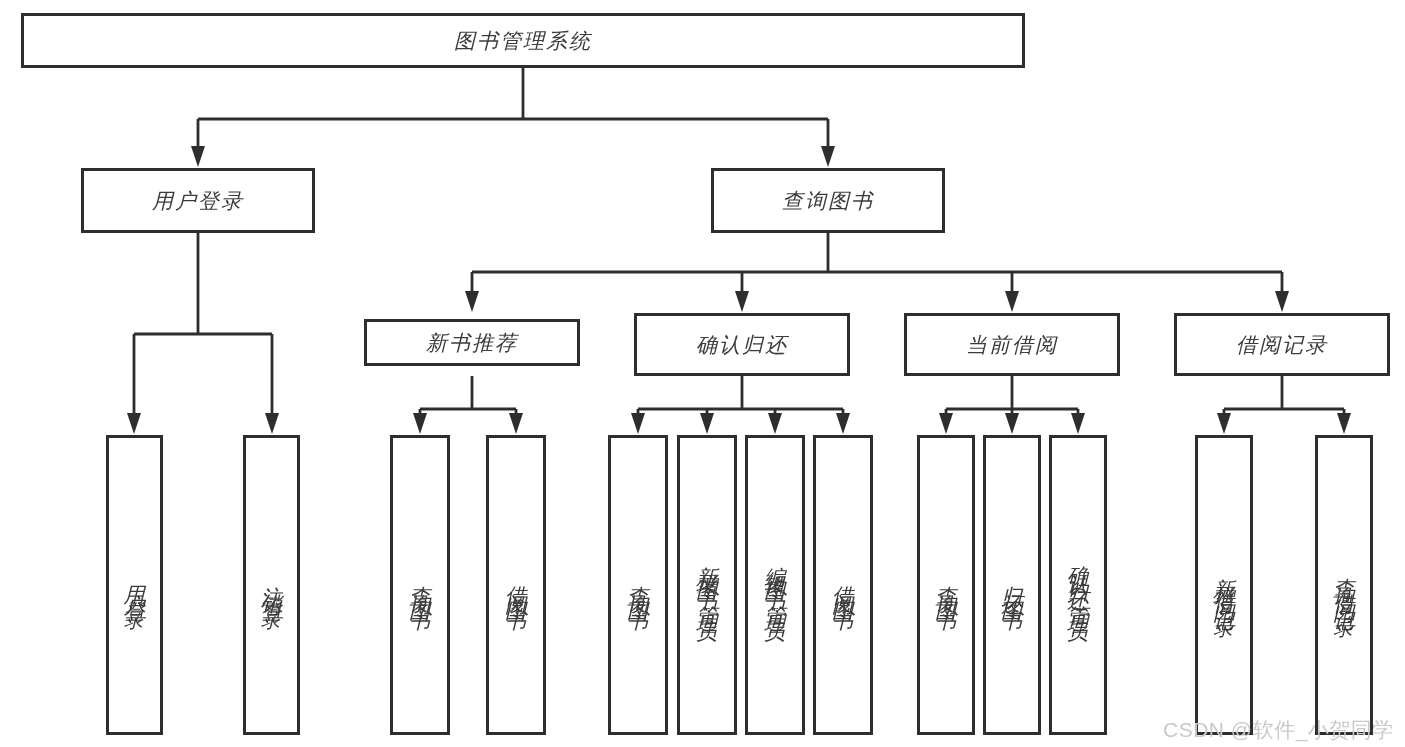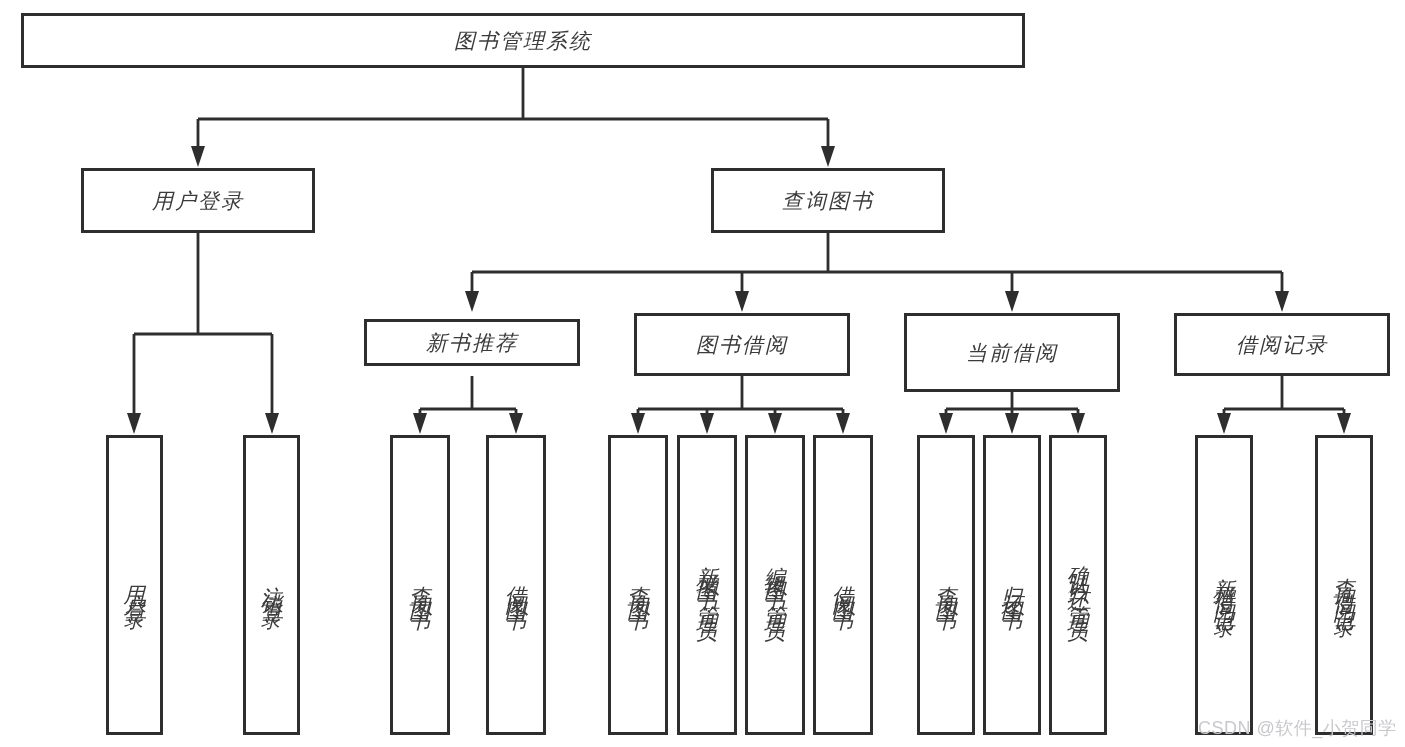--- a/index.html
+++ b/index.html
@@ -36,22 +36,22 @@
   }
   .box.v{
     writing-mode:vertical-rl;
     text-orientation:mixed;
     letter-spacing:8px;
     line-height:1;
     font-size:21px;
   }
   .watermark{
     position:absolute;
-    left:1198px;top:716px;
-    font-size:18px;
+    left:1163px;top:716px;
+    font-size:21px;
     color:var(--wm);
     letter-spacing:0.5px;
     white-space:nowrap;
     z-index:10;
   }
 </style>
 </head>
 <body>
 
 <div class="canvas">
@@ -95,22 +95,22 @@
       <polygon points="1337,413 1351,413 1344,434"></polygon>
     </g>
   </svg>
 
   <div class="box" style="left:21px;top:13px;width:1004px;height:55px">图书管理系统</div>
 
   <div class="box" style="left:81px;top:168px;width:234px;height:65px">用户登录</div>
   <div class="box" style="left:711px;top:168px;width:234px;height:65px">查询图书</div>
 
   <div class="box" style="left:364px;top:319px;width:216px;height:47px">新书推荐</div>
-  <div class="box" style="left:634px;top:313px;width:216px;height:63px">图书借阅</div>
-  <div class="box" style="left:904px;top:313px;width:216px;height:79px">当前借阅</div>
+  <div class="box" style="left:634px;top:313px;width:216px;height:63px">确认归还</div>
+  <div class="box" style="left:904px;top:313px;width:216px;height:63px">当前借阅</div>
   <div class="box" style="left:1174px;top:313px;width:216px;height:63px">借阅记录</div>
 
   <div class="box v" style="left:106px;top:435px;width:57px;height:300px">用户登录</div>
   <div class="box v" style="left:243px;top:435px;width:57px;height:300px">注销登录</div>
 
   <div class="box v" style="left:390px;top:435px;width:60px;height:300px">查询图书</div>
   <div class="box v" style="left:486px;top:435px;width:60px;height:300px">借阅图书</div>
 
   <div class="box v" style="left:608px;top:435px;width:60px;height:300px">查询图书</div>
   <div class="box v" style="left:677px;top:435px;width:60px;height:300px">新增图书（管理员）</div>

